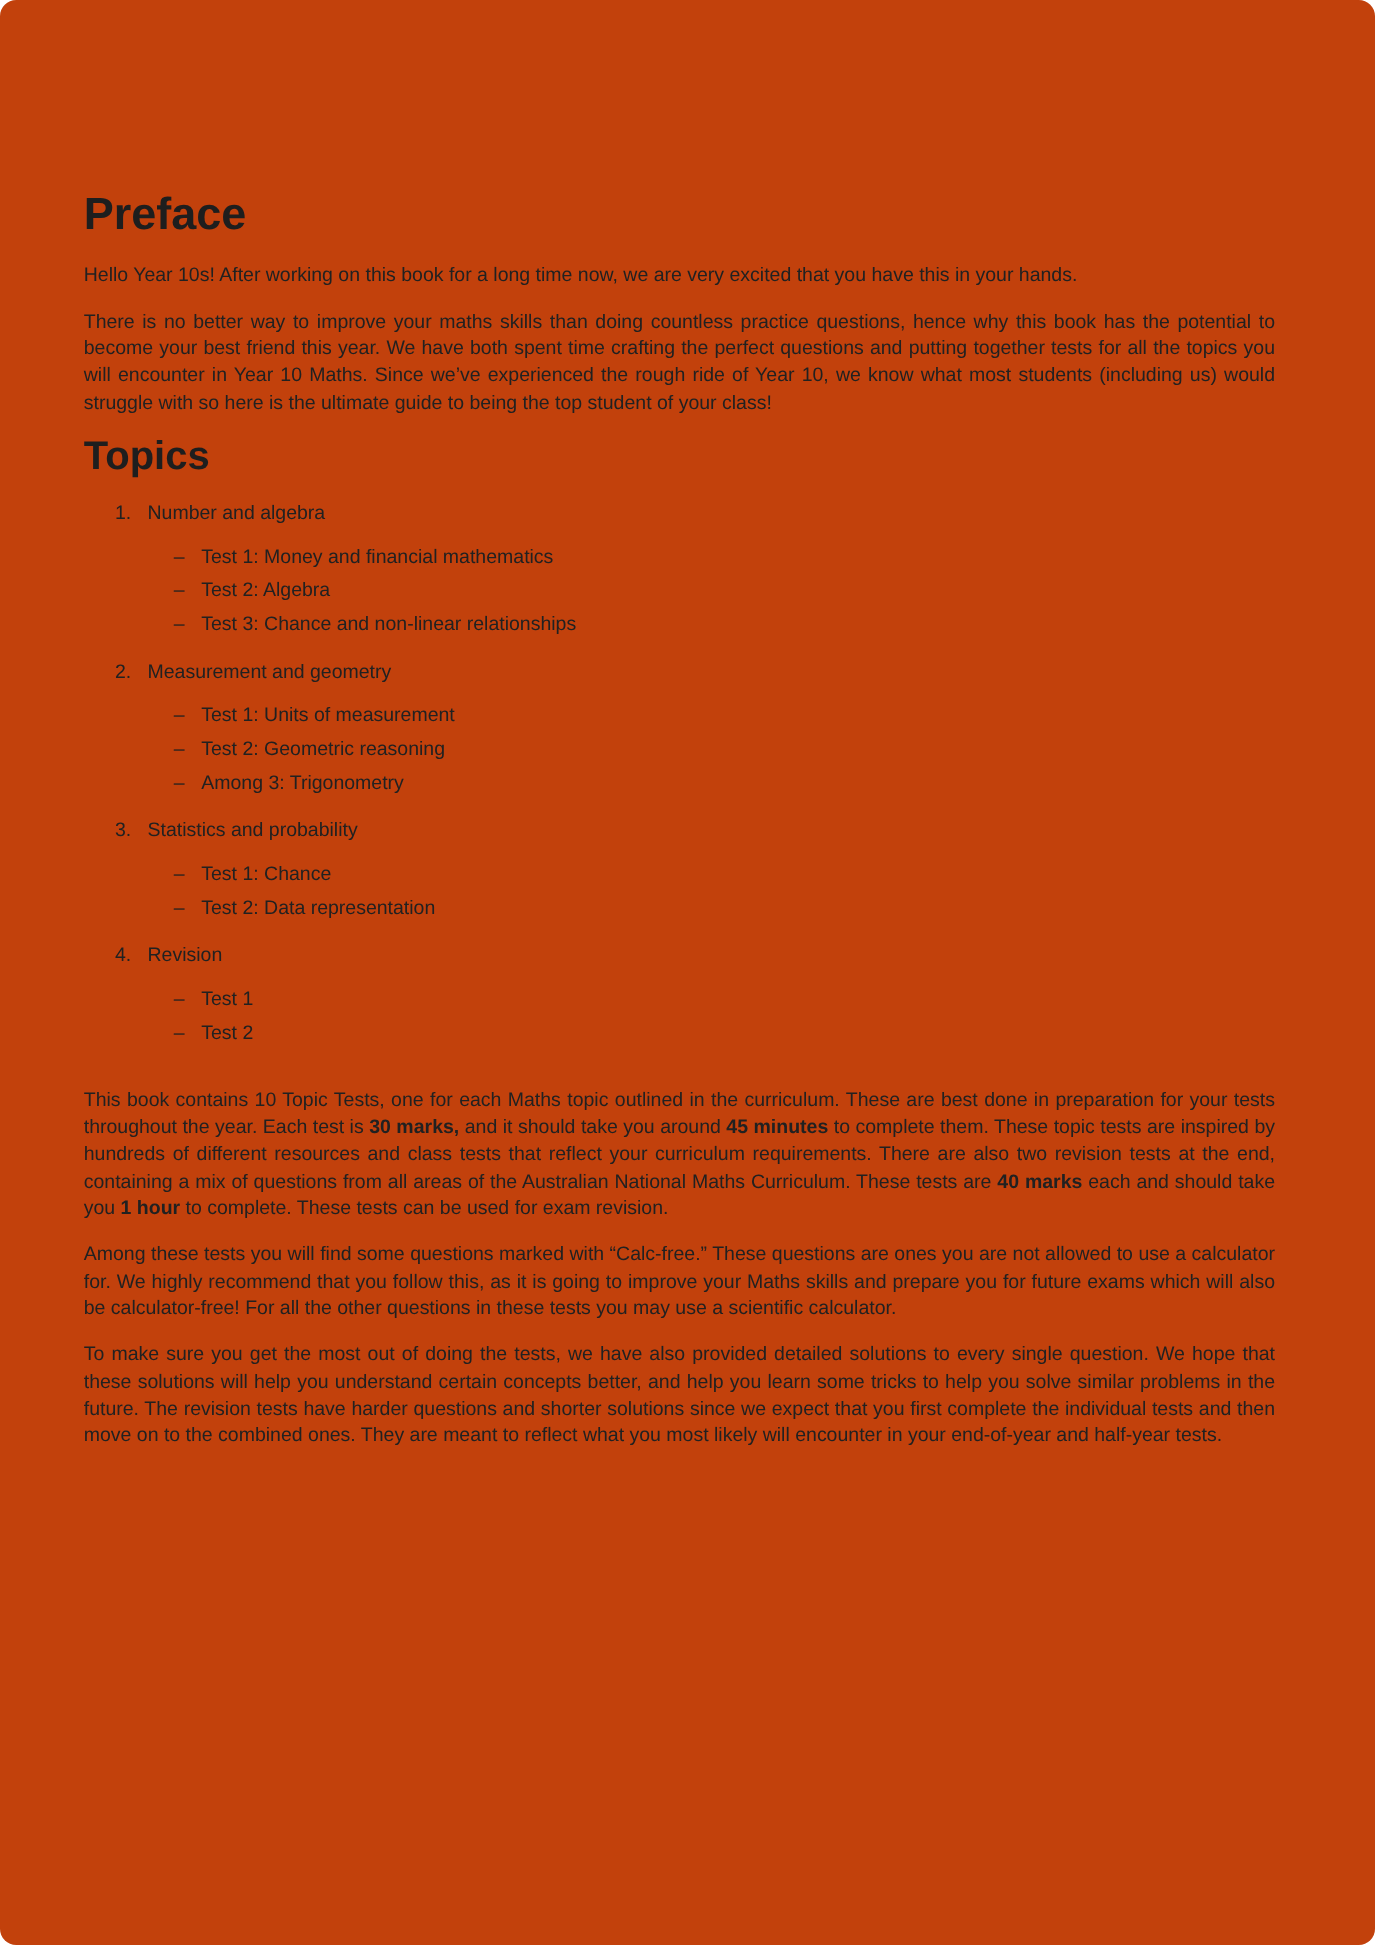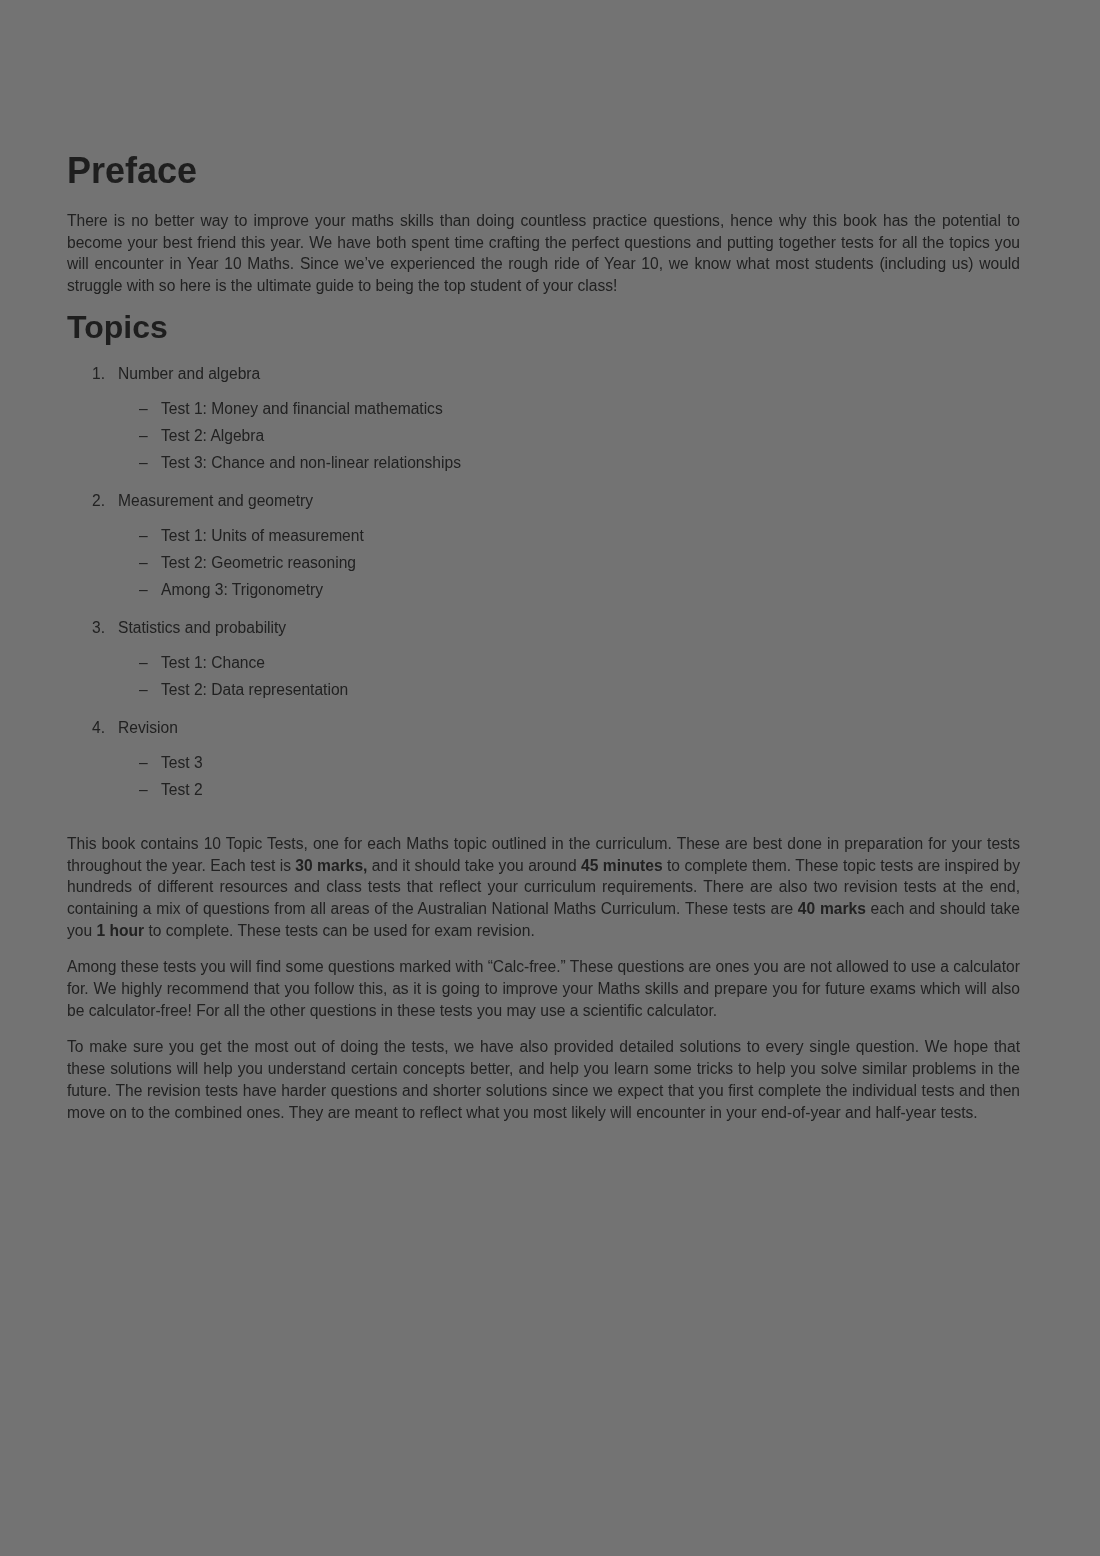--- a/index.html
+++ b/index.html
@@ -12,21 +12,22 @@
     height: 1556px;
     font-family: "Liberation Sans", sans-serif;
     color: #212121;
     overflow: hidden;
   }
   .page {
     box-sizing: border-box;
     width: 1100px;
     height: 1556px;
     padding: 150px 80px 0 67px;
-    background: #737373;
+    background: #c2410c;
+    border-radius: 13px;
   }
   h1.doc-title {
     font-size: 36px;
     line-height: 42px;
     font-weight: 700;
     margin: 0 0 18px 0;
     color: #1e1e1e;
   }
   p.para {
     font-size: 15.6px;
@@ -73,20 +74,21 @@
     flex: 0 0 22px;
   }
 </style>
 </head>
 <body>
 
 <div class="page">
 
   <h1 class="doc-title">Preface</h1>
 
+  <p class="para">Hello Year 10s! After working on this book for a long time now, we are very excited that you have this in your hands.</p>
 
   <p class="para">There is no better way to improve your maths skills than doing countless practice questions, hence why this book has the potential to become your best friend this year. We have both spent time crafting the perfect questions and putting together tests for all the topics you will encounter in Year 10 Maths. Since we’ve experienced the rough ride of Year 10, we know what most students (including us) would struggle with so here is the ultimate guide to being the top student of your class!</p>
 
   <h2 class="section-heading">Topics</h2>
 
   <div class="topics-list">
 
     <div class="topic">
       <div class="topic-head">
         <span class="topic-num">1.</span>
@@ -147,21 +149,21 @@
     </div>
 
     <div class="topic">
       <div class="topic-head">
         <span class="topic-num">4.</span>
         <span class="topic-label">Revision</span>
       </div>
       <div class="subitems">
         <div class="subitem">
           <span class="dash">–</span>
-          <span>Test 3</span>
+          <span>Test 1</span>
         </div>
         <div class="subitem">
           <span class="dash">–</span>
           <span>Test 2</span>
         </div>
       </div>
     </div>
 
   </div>
 

